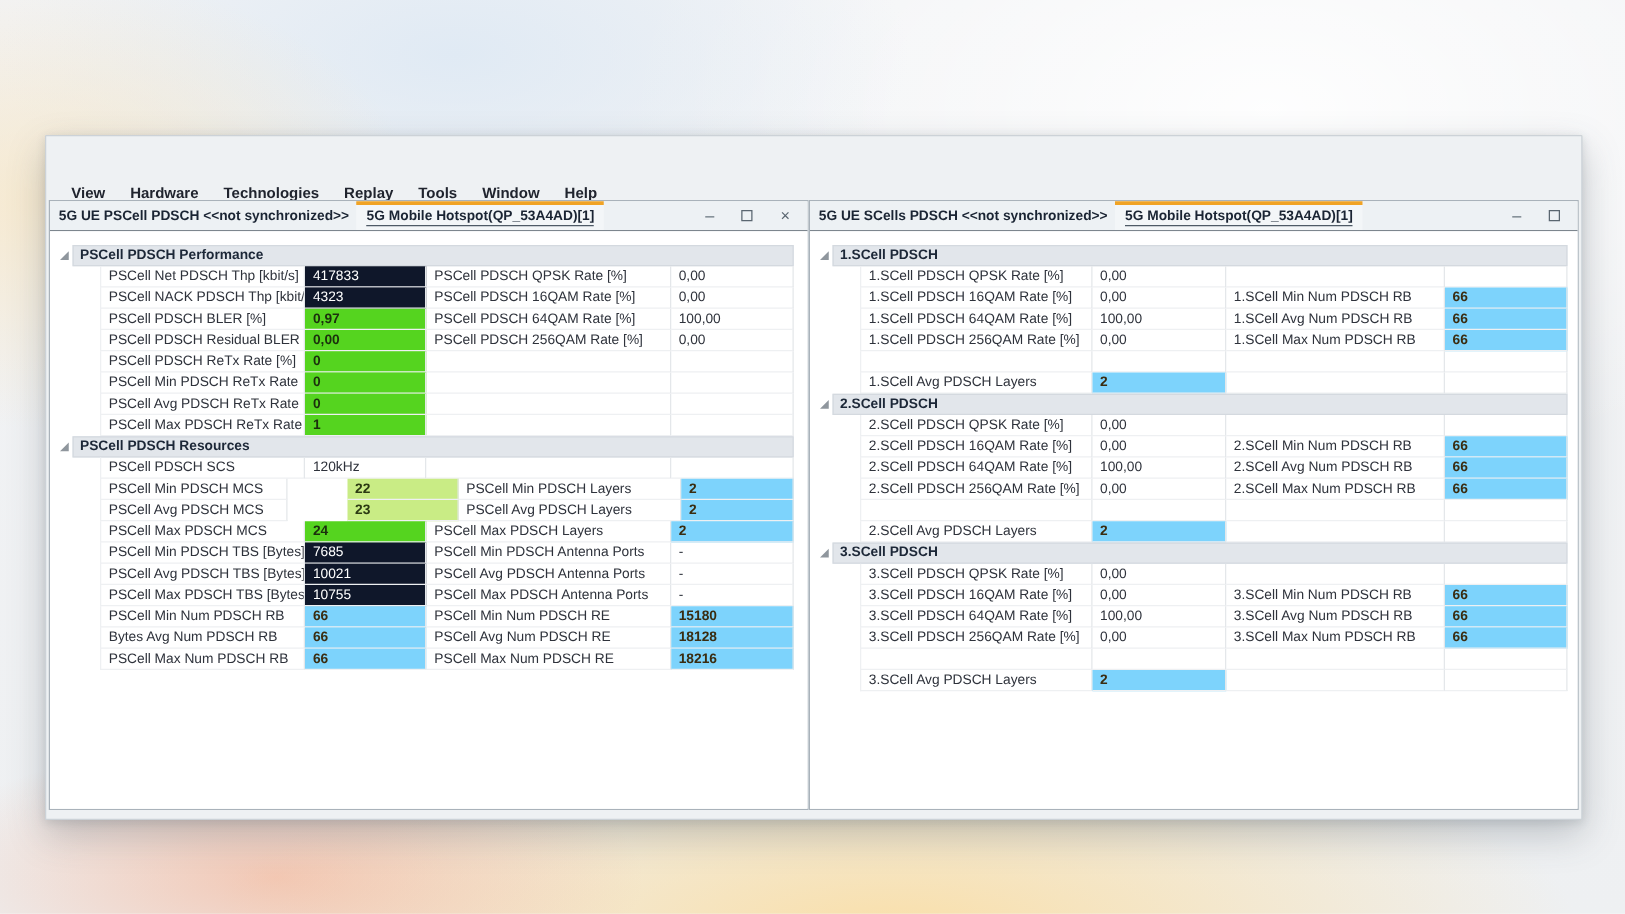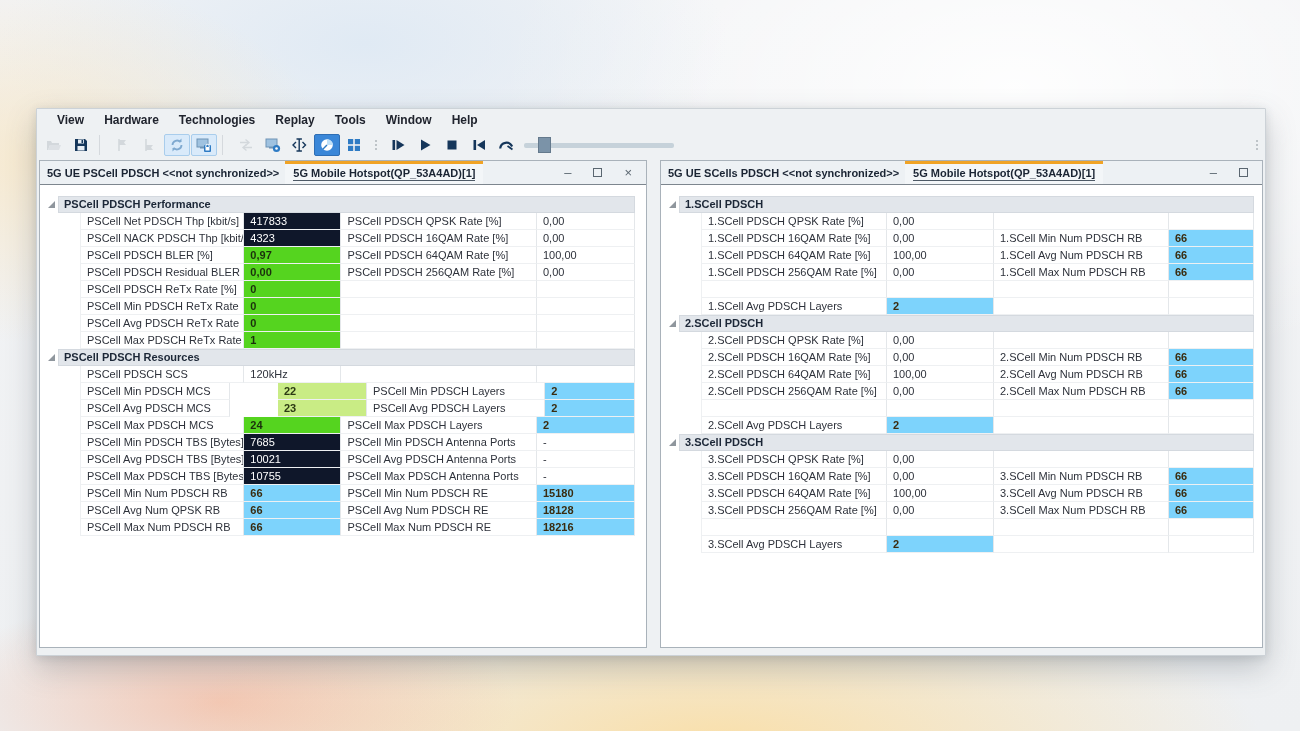--- a/index.html
+++ b/index.html
@@ -13,36 +13,36 @@
       radial-gradient(520px 240px at 28% 6%, rgba(222,233,244,0.9), rgba(222,233,244,0) 70%),
       radial-gradient(700px 400px at 78% 12%, rgba(255,255,255,0.9), rgba(255,255,255,0) 75%),
       linear-gradient(#f2f3f5, #eef0f2);
   }
   .app-window {
     position:absolute; left:36px; top:108px; width:1230px; height:548px;
     background:#eef1f3; border:1px solid #ccd2d7; border-radius:1px;
     box-shadow:0 12px 30px rgba(70,80,90,.28), 0 2px 8px rgba(70,80,90,.15);
   }
   
-  .menu-bar { display:flex; align-items:center; height:22px; padding-left:10px; }
+  .menu-bar { display:flex; align-items:center; height:22px; padding-left:10px;margin-top:34px; }
   .menu-item { font-size:12px; font-weight:600; color:#20242e; padding:3px 10px; cursor:default; }
   .toolbar { display:flex; align-items:center; height:28px; padding-left:4px; gap:1px; }
   .tb-btn { width:26px; height:22px; display:flex; align-items:center; justify-content:center; border:1px solid transparent; border-radius:2px; }
   .tb-btn svg { width:16px; height:16px; }
   .tb-btn.disabled { opacity:.5; }
   .tb-btn.active { background:#d9eafa; border-color:#a9cdec; }
   .tb-btn.selected { background:#3a87d8; border-color:#2e6eb4; }
   .tb-sep { width:7px; height:20px; border-left:1px solid #d5d9dd; margin:0 3px 0 4px; }
   .tb-grip { width:8px; height:20px; display:flex; flex-direction:column; justify-content:center; gap:2px; align-items:center; margin:0 4px; }
   .tb-grip i { width:2px; height:2px; background:#aeb4ba; border-radius:50%; }
   .tb-slider { position:relative; width:150px; height:20px; margin-left:4px; }
   .tb-slider .track { position:absolute; left:0; right:0; top:8px; height:5px; background:#c6d2da; border-radius:2px; }
   .tb-slider .handle { position:absolute; left:14px; top:2px; width:13px; height:16px; background:#7b93a8; border:1px solid #64798c; }
   
-  .work-area { position:absolute; left:2px; right:2px; top:51px; bottom:7px; display:flex; gap:13px; }
+  .work-area { position:absolute; left:2px; right:2px; top:51px; bottom:7px; display:flex; gap:0; }
   .panel { background:#fff; border:1px solid #a9b2ba; display:flex; flex-direction:column; min-width:0; }
   .panel.pL { width:608px; flex:none; }
   .panel.pR { flex:1; }
   .panel-titlebar { height:24px; flex:none; background:#edf1f4; border-bottom:1px solid #7d868e; display:flex; align-items:stretch; padding-left:7px; }
   .panel-title { font-size:11px; font-weight:bold; color:#1a2433; align-self:center; white-space:nowrap; }
   .panel-tab { margin-left:6px; border-top:3px solid #f0a325; background:#f3f6f8; padding:3px 8px 0 8px; display:flex; align-items:flex-start; }
   .panel-tab span { font-size:11px; font-weight:bold; color:#1a2433; border-bottom:1px solid #4e5a66; padding-bottom:1px; white-space:nowrap; }
   .tb-spacer { flex:1; }
   .window-buttons { display:flex; align-items:center; gap:22px; padding:0 14px 0 8px; }
   .wbtn { font-size:13px; color:#5a6670; line-height:10px; cursor:default; }
@@ -323,21 +323,21 @@
               <div class="cell l2">PSCell Max PDSCH Antenna Ports</div>
               <div class="cell v2">-</div>
             </div>
             <div class="row">
               <div class="cell l1">PSCell Min Num PDSCH RB</div>
               <div class="cell v1 orange">66</div>
               <div class="cell l2">PSCell Min Num PDSCH RE</div>
               <div class="cell v2 orange">15180</div>
             </div>
             <div class="row">
-              <div class="cell l1">PSCell Avg Num QPSK RB</div>
+              <div class="cell l1">Bytes Avg Num PDSCH RB</div>
               <div class="cell v1 orange">66</div>
               <div class="cell l2">PSCell Avg Num PDSCH RE</div>
               <div class="cell v2 orange">18128</div>
             </div>
             <div class="row">
               <div class="cell l1">PSCell Max Num PDSCH RB</div>
               <div class="cell v1 orange">66</div>
               <div class="cell l2">PSCell Max Num PDSCH RE</div>
               <div class="cell v2 orange">18216</div>
             </div>

